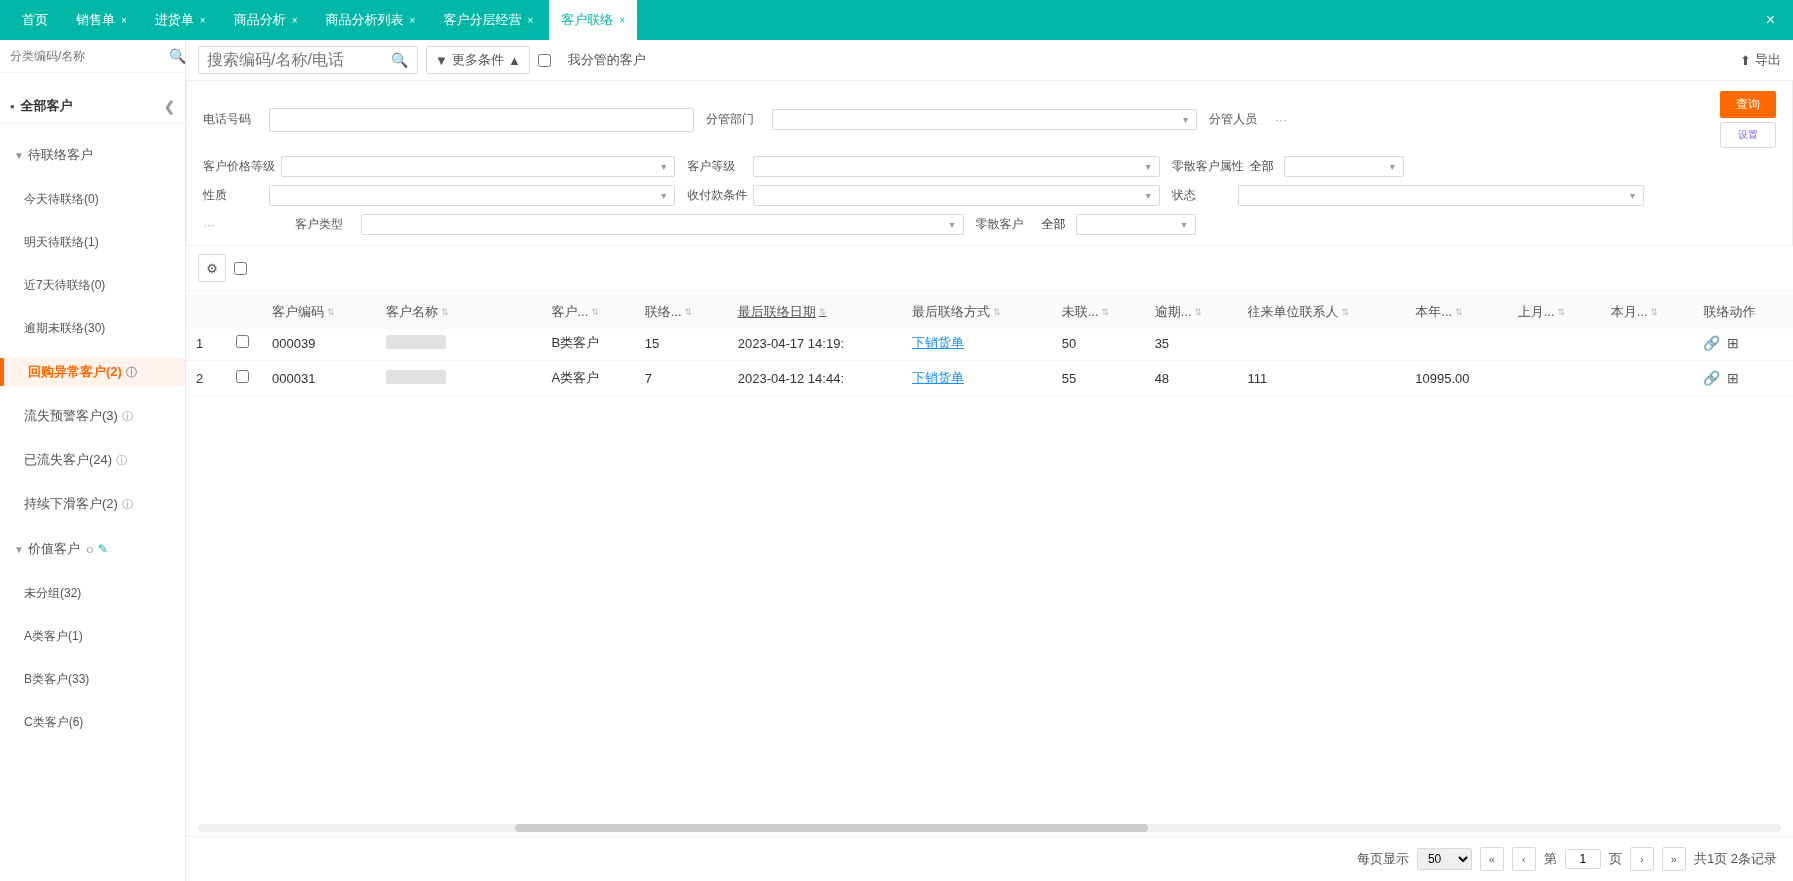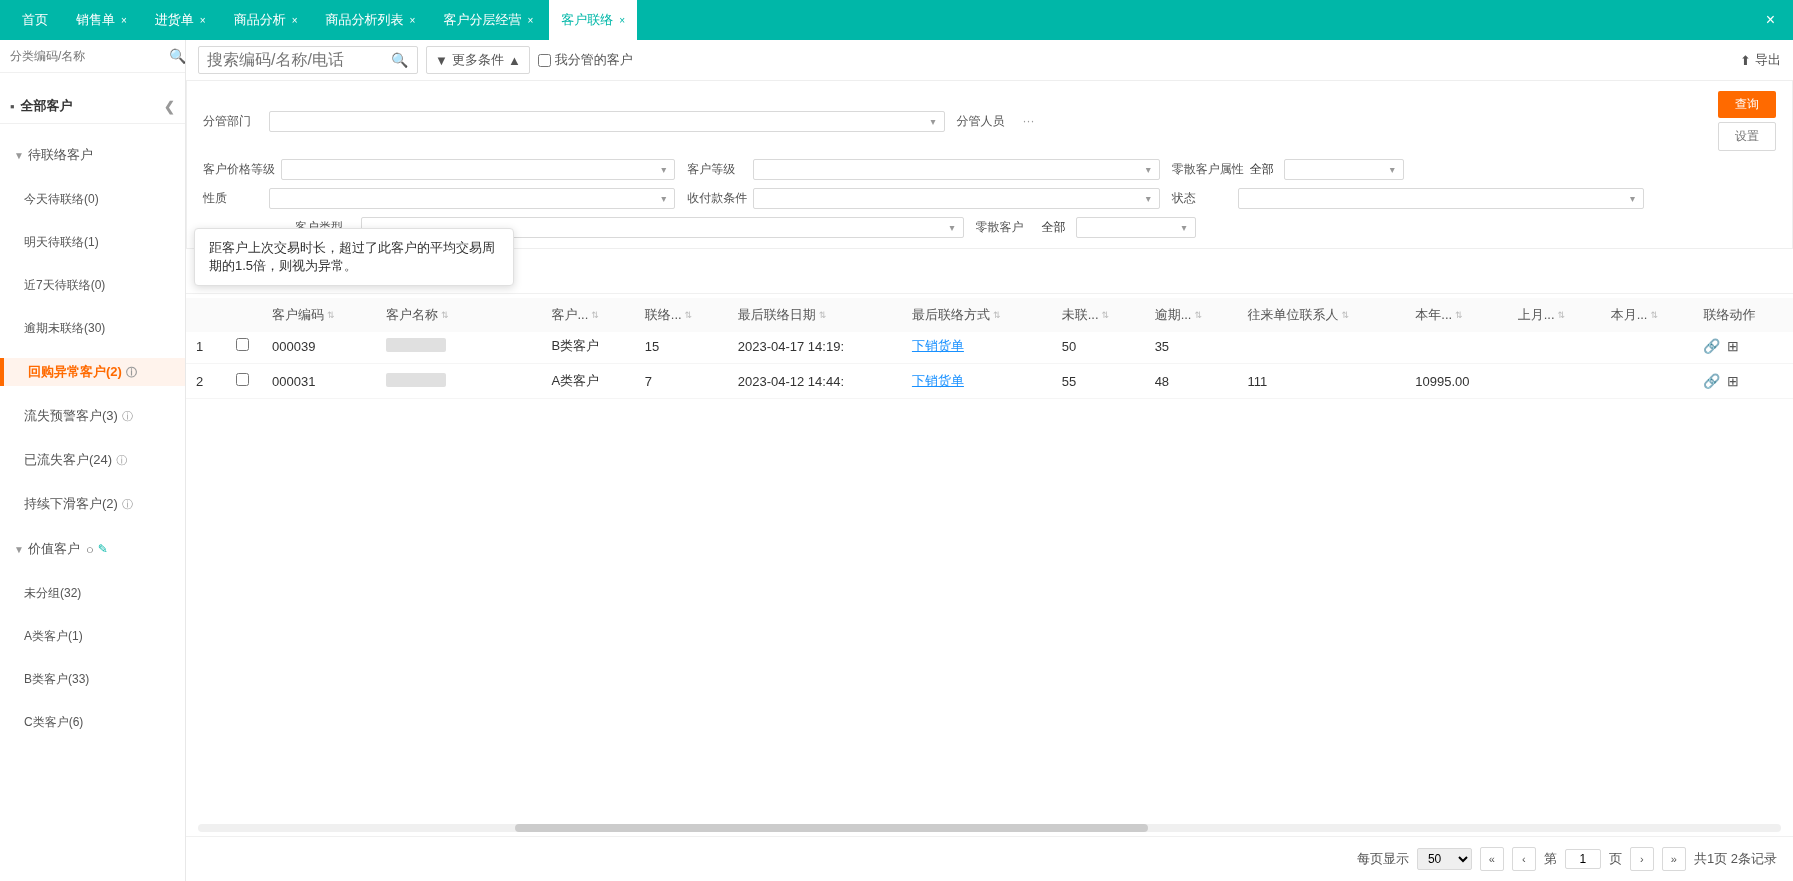--- a/index.html
+++ b/index.html
@@ -157,21 +157,21 @@
       cursor: pointer;
       font-size: 12px;
       padding: 4px 8px;
       border: 1px solid #d9d9d9;
       border-radius: 2px;
     }
     .filter-icon { color: #555; }
     .my-customer-check {
       display: flex;
       align-items: center;
-      gap: 4px;
+      gap: 17px;
       font-size: 12px;
       color: #555;
       cursor: pointer;
     }
     .export-btn {
       margin-left: auto;
       display: flex;
       align-items: center;
       gap: 4px;
       color: #555;
@@ -239,26 +239,26 @@
       color: #fff;
       border: none;
       border-radius: 2px;
       padding: 5px 16px;
       cursor: pointer;
       font-size: 12px;
       white-space: nowrap;
     }
     .btn-setting {
       background: #fff;
-      color: #737373;
+      color: #8b5cf6;
       border: 1px solid #d9d9d9;
       border-radius: 2px;
       padding: 5px 16px;
       cursor: pointer;
-      font-size: 12px;
+      font-size: 10px;
       white-space: nowrap;
     }
 
     
     .tooltip-box {
       position: absolute;
       background: #fff;
       border: 1px solid #e0e0e0;
       border-radius: 4px;
       padding: 10px 14px;
@@ -507,20 +507,24 @@
       <div class="export-btn">
         <span>⬆</span>
         <span>导出</span>
       </div>
     </div>
 
     <div class="filter-form">
 
       <div class="filter-row">
         <div class="filter-field">
+          <span class="filter-label">电话号码</span>
+          <input class="filter-input" type="text" style="">
+        </div>
+        <div class="filter-field">
           <span class="filter-label">分管部门</span>
           <div class="filter-select">
             <span class="filter-select-text"></span>
             <span class="filter-select-arrow">▾</span>
           </div>
         </div>
         <div class="filter-field">
           <span class="filter-label">分管人员</span>
           <span class="filter-dots">···</span>
         </div>
@@ -597,23 +601,20 @@
           <span style="font-size:12px;color:#333;margin-right:4px;">全部</span>
           <div class="filter-select" style="max-width:120px;">
             <span class="filter-select-text"></span>
             <span class="filter-select-arrow">▾</span>
           </div>
         </div>
         <div style="width:120px;"></div>
       </div>
     </div>
 
-    <div class="tooltip-box">
-      <span>距客户上次交易时长，超过了此客户的平均交易周期的1.5倍，则视为异常。</span>
-    </div>
 
     <div class="table-area">
       <div class="table-toolbar">
         <div class="settings-icon-btn">
           <span>⚙</span>
         </div>
         <input type="checkbox" style="">
       </div>
       <div class="table-wrapper">
         <table>
@@ -638,21 +639,21 @@
                   <span>客户...</span>
                   <span class="col-sort">⇅</span>
                 </div>
               </th>
               <th>
                 <div class="th-inner">
                   <span>联络...</span>
                   <span class="col-sort">⇅</span>
                 </div>
               </th>
-              <th style="min-width:120px;">
+              <th style="min-width:120px;text-decoration:underline;">
                 <div class="th-inner">
                   <span>最后联络日期</span>
                   <span class="col-sort">⇅</span>
                 </div>
               </th>
               <th>
                 <div class="th-inner">
                   <span>最后联络方式</span>
                   <span class="col-sort">⇅</span>
                 </div>

